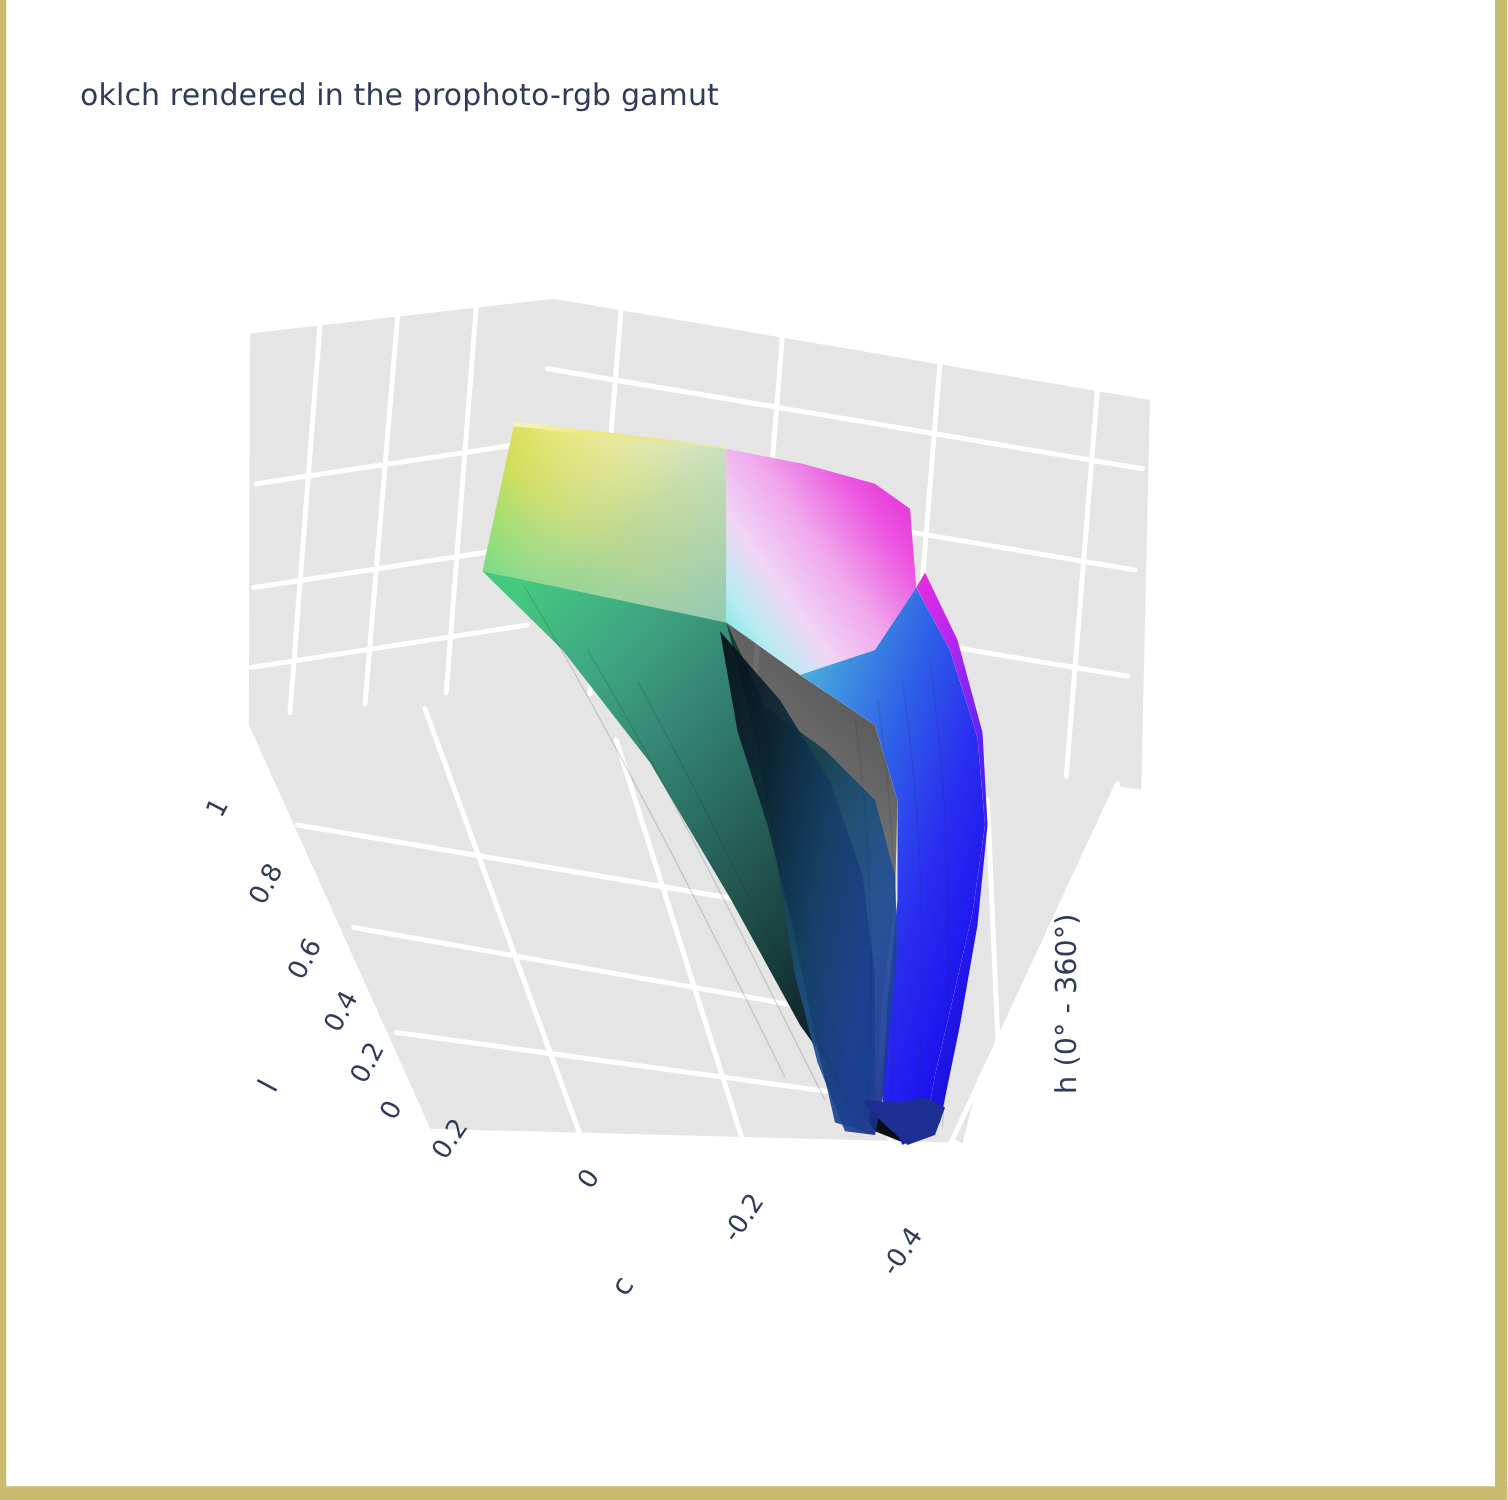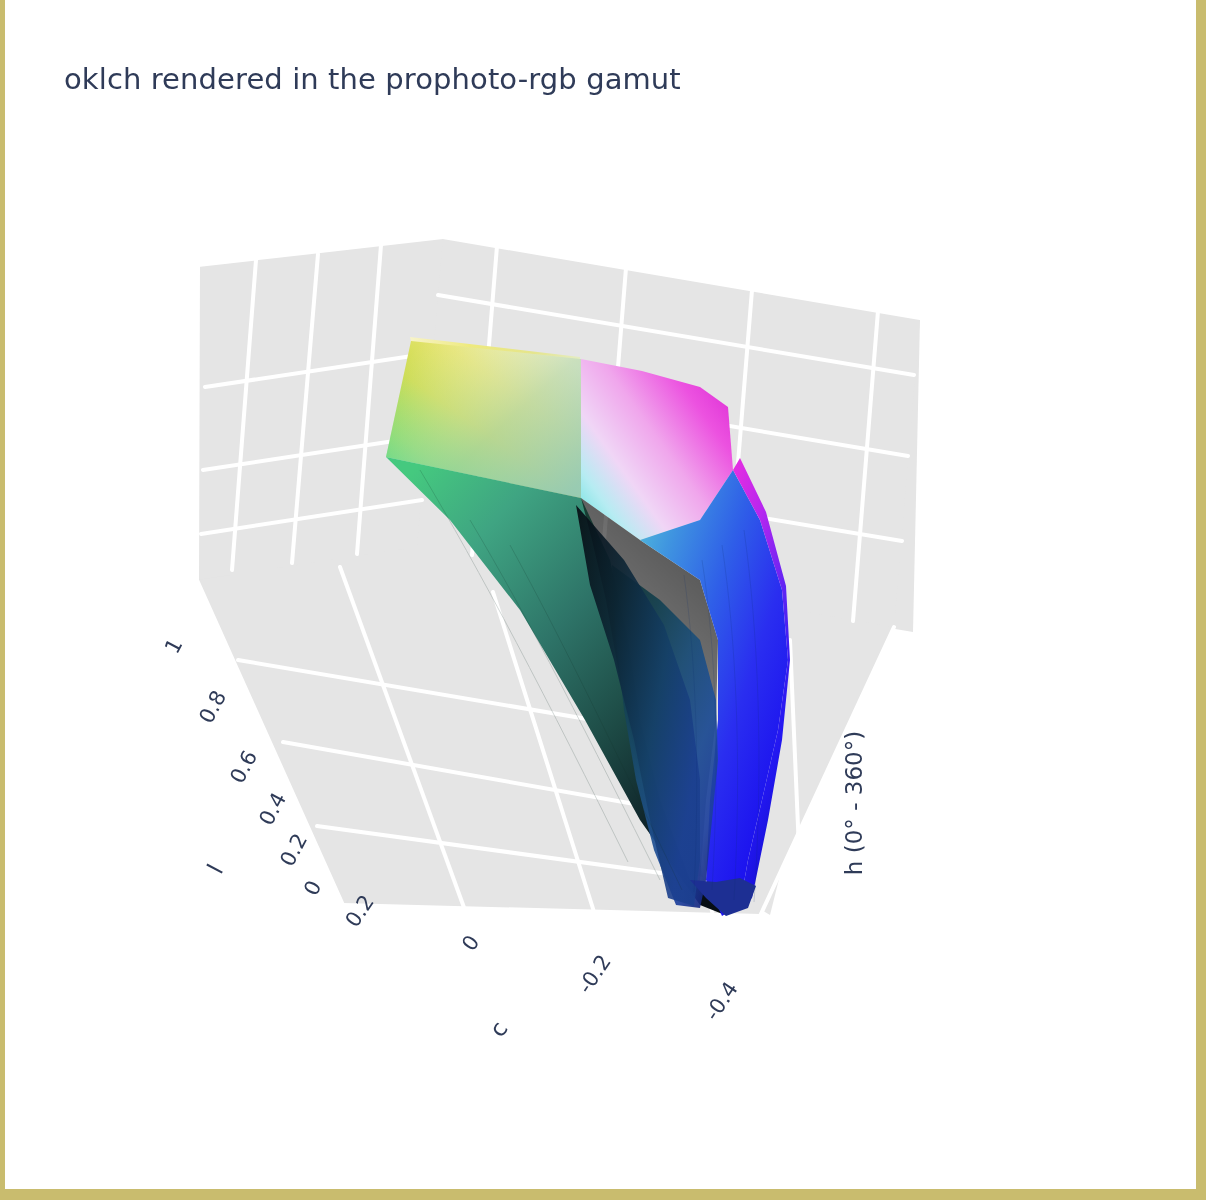--- a/index.html
+++ b/index.html
@@ -39,21 +39,21 @@
     left: 0; top: 1189px;
     width: 1206px; height: 11px;
     background: #c9bc6e;
   }
 
   
   #plot-title {
     position: absolute;
     left: 64px;
     top: 62px;
-    font-size: 29px;
+    font-size: 24px;
     color: #2f3b58;
     letter-spacing: 0.1px;
     white-space: nowrap;
     font-family: "DejaVu Sans", sans-serif;
   }
 
   
   #figure {
     position: absolute;
     left: 0; top: 0;

